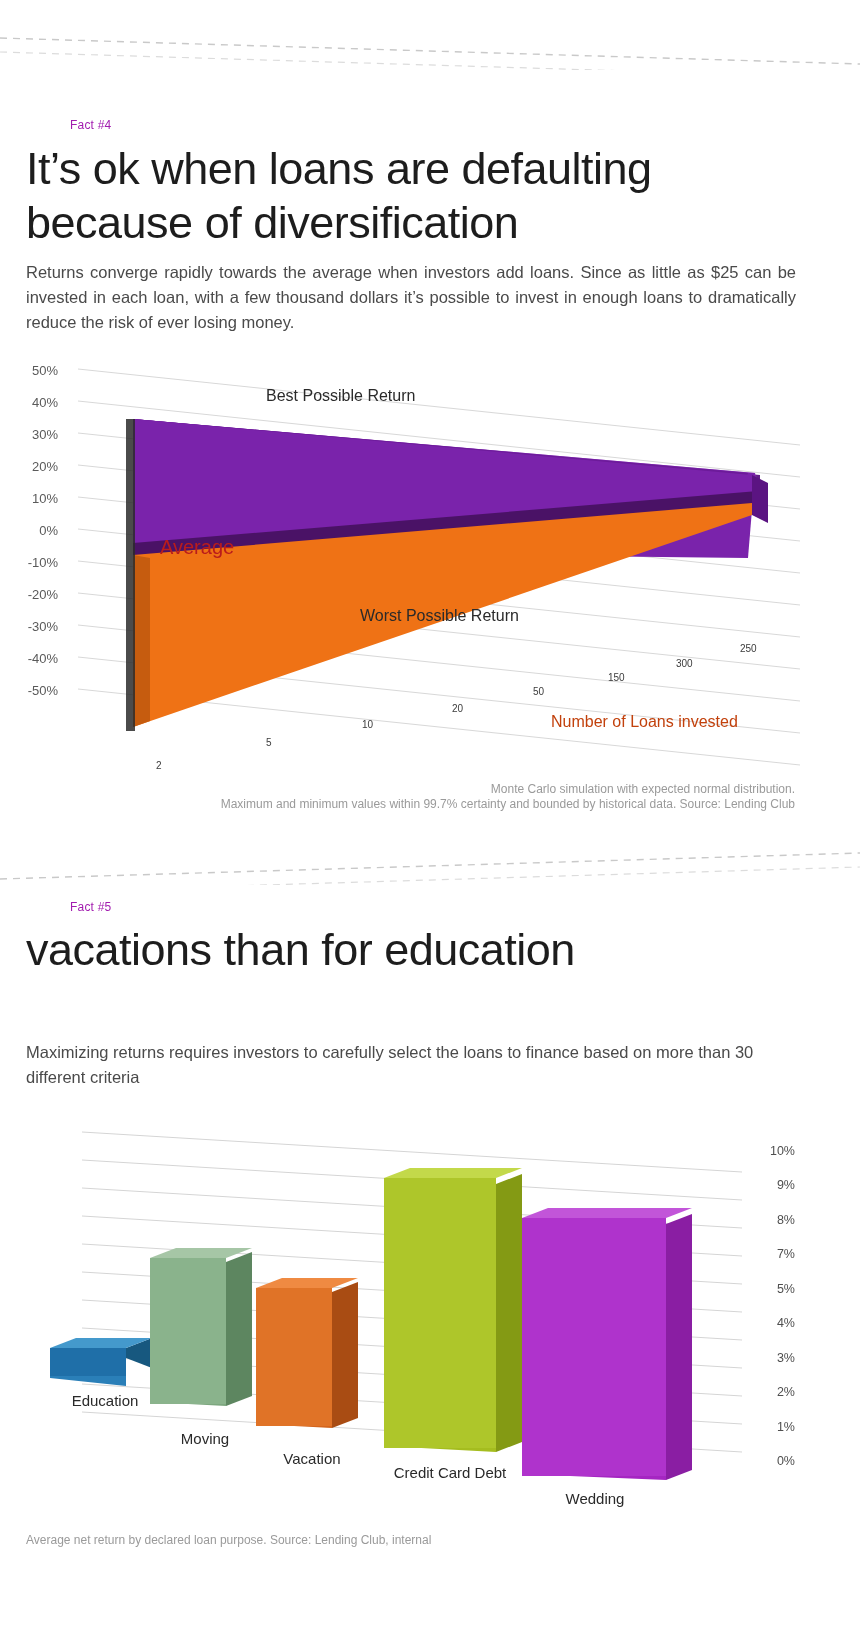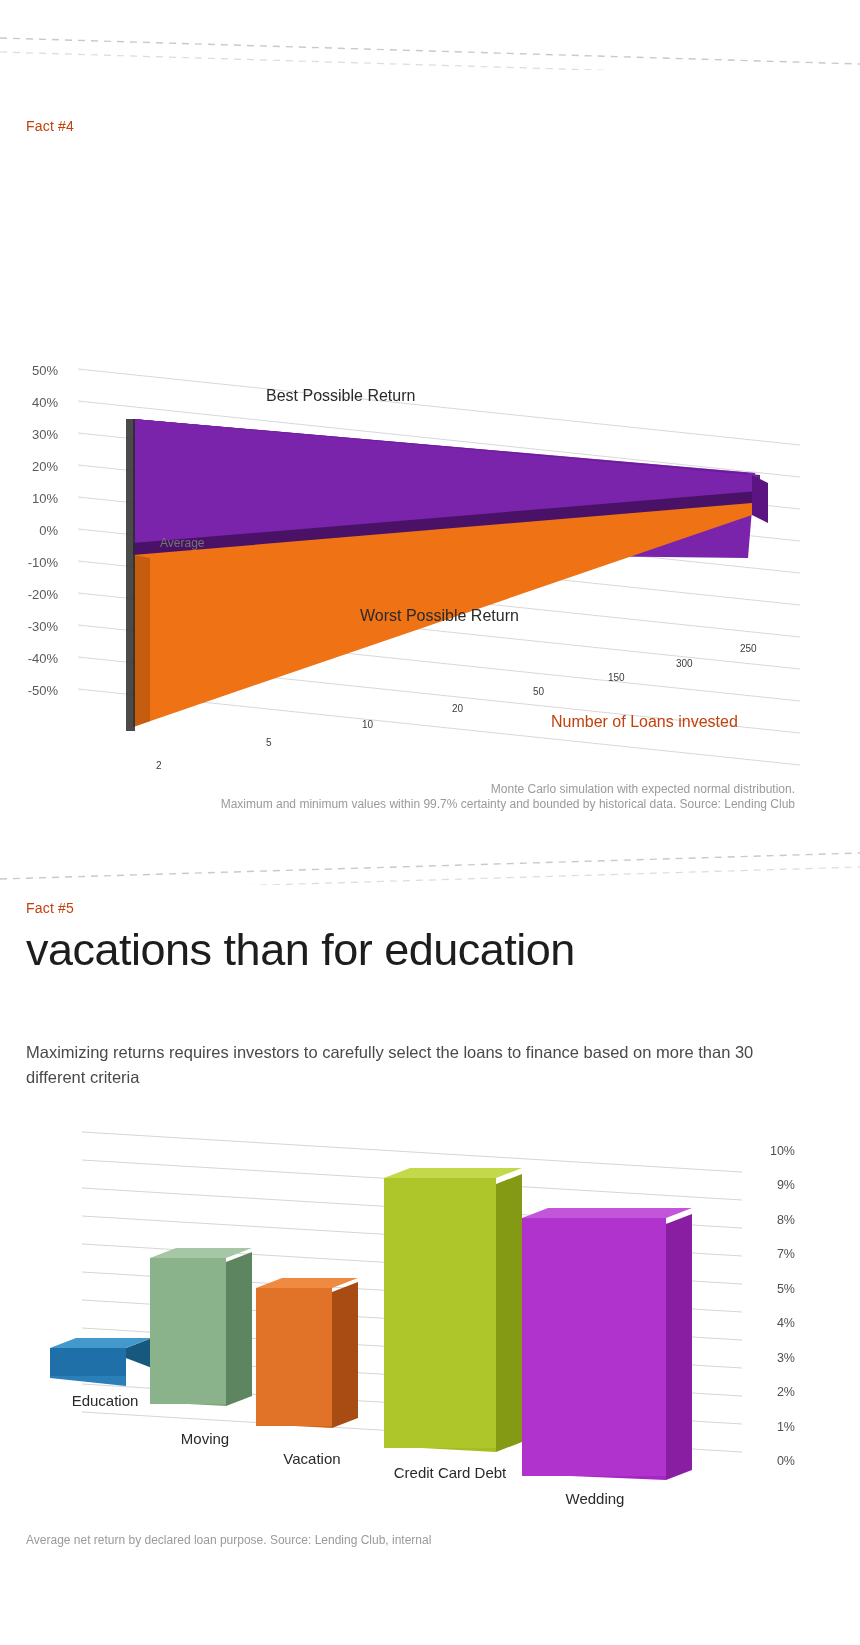--- a/index.html
+++ b/index.html
@@ -20,23 +20,24 @@
   
   .dash-sep {
     position: absolute;
     left: 0; width: 860px; height: 40px;
     pointer-events: none;
   }
 
   
   .fact-label {
     position: absolute;
-    font-size: 14px;
-    color: #c2410c;
+    font-size: 12px;
+    color: #a21caf;
     letter-spacing: .2px;
+    margin-left: 44px;
   }
   .fact-title {
     position: absolute;
     font-size: 45px;
     line-height: 54px;
     font-weight: 400;
     color: #1d1d1d;
     letter-spacing: -0.5px;
   }
   .fact-body {
@@ -72,22 +73,22 @@
     font-size: 10px;
     color: #3b3b3b;
   }
   .c1-series-label {
     position: absolute;
     font-size: 16px;
     color: #2a2a2a;
   }
   .c1-avg-label {
     position: absolute;
-    font-size: 12px;
-    color: #737373;
+    font-size: 20px;
+    color: #b91c1c;
   }
   .c1-axis-title {
     position: absolute;
     font-size: 16px;
     color: #c2410c;
   }
 
   
   #chart2 {
     position: absolute;
@@ -114,20 +115,25 @@
 <body>
 
 <div id="page">
 
   <svg class="dash-sep" style="top:30px;" viewBox="0 0 860 40">
     <path d="M0 8 L860 34" stroke="#c9c9c9" stroke-width="1.4" stroke-dasharray="7 6" fill="none"></path>
     <path d="M0 22 L860 48" stroke="#dcdcdc" stroke-width="1.2" stroke-dasharray="7 6" fill="none"></path>
   </svg>
 
   <div class="fact-label" style="left:26px; top:118px;">Fact #4</div>
+  <div class="fact-title" style="left:26px; top:142px; width:800px;">
+    <div>It’s ok when loans are defaulting</div>
+    <div>because of diversification</div>
+  </div>
+  <div class="fact-body" style="left:26px; top:260px; width:770px;">Returns converge rapidly towards the average when investors add loans. Since as little as $25 can be invested in each loan, with a few thousand dollars it’s possible to invest in enough loans to dramatically reduce the risk of ever losing money.</div>
 
   <div id="chart1">
 
     <svg style="position:absolute; left:0; top:0;" width="860" height="460">
       <g stroke="#d8d8d8" stroke-width="1" fill="none">
         <line x1="78" y1="14" x2="800" y2="90"></line>
         <line x1="78" y1="46" x2="800" y2="122"></line>
         <line x1="78" y1="78" x2="800" y2="154"></line>
         <line x1="78" y1="110" x2="800" y2="186"></line>
         <line x1="78" y1="142" x2="800" y2="218"></line>

